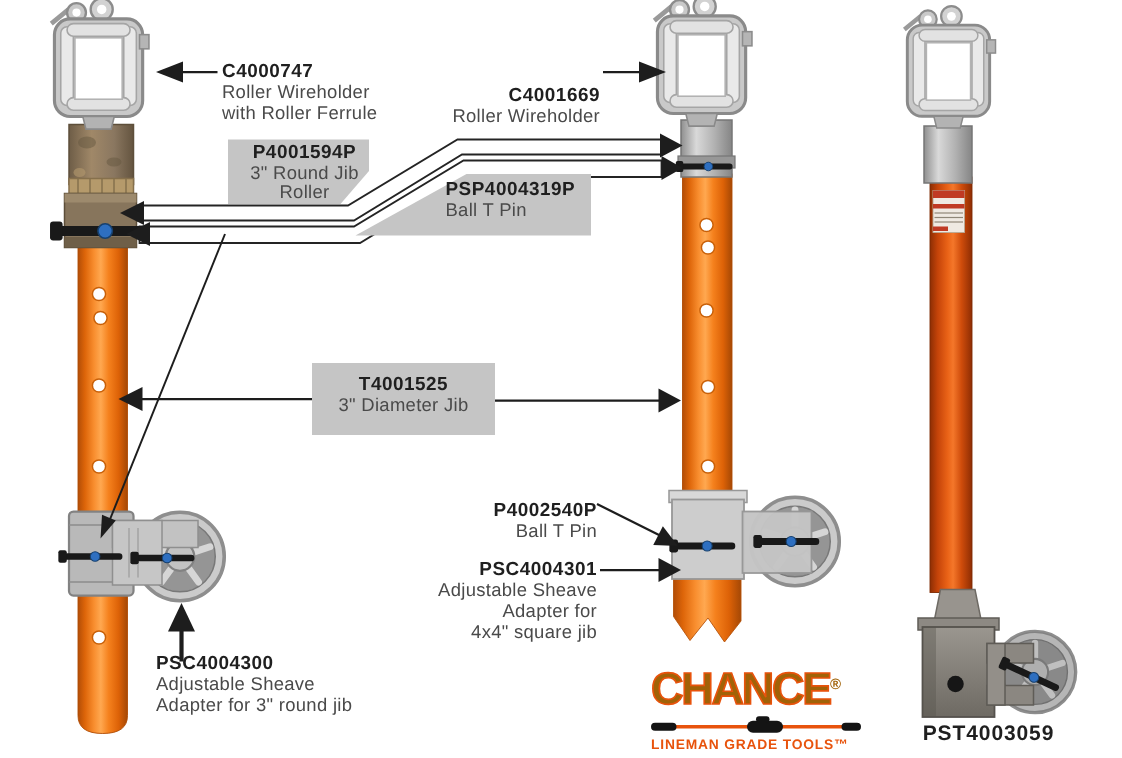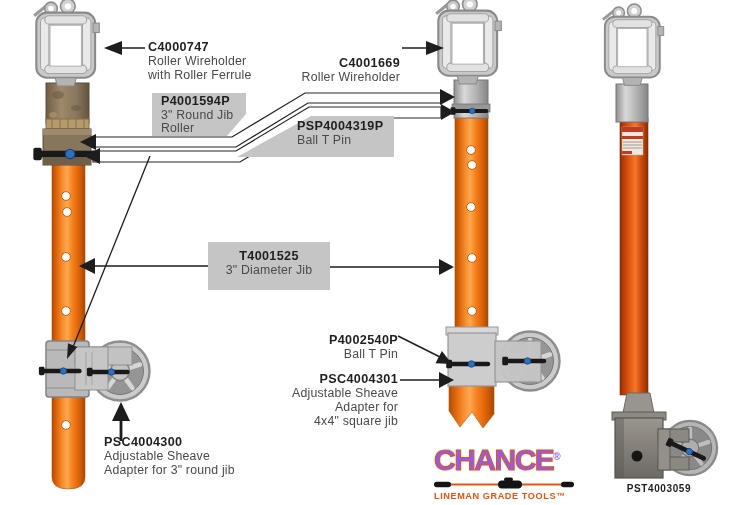--- a/index.html
+++ b/index.html
@@ -7,24 +7,24 @@
     position:relative;width:748px;height:505px;background:#ffffff;overflow:hidden;
     font-family:"Liberation Sans",sans-serif;
   }
   .stage svg.gfx{position:absolute;left:0;top:0;}
   .callout{position:absolute;font-size:12.3px;line-height:13.9px;color:#4a4a4a;letter-spacing:.2px;z-index:5;}
   .callout .pn{font-weight:bold;color:#1f1f1f;font-size:12.6px;letter-spacing:.35px;display:block;}
   .callout span{display:block;}
   .r{text-align:right;}
   .c{text-align:center;}
   .boxlbl{line-height:13.6px;}
-  .pst .pn{font-size:10px;letter-spacing:.6px;}
+  .pst .pn{font-size:14px;letter-spacing:.6px;}
   .brand{position:absolute;left:434px;top:441px;width:142px;z-index:5;text-align:left;}
   .chance{
-    font-weight:bold;font-size:30px;line-height:31px;color:#8b5cf6;letter-spacing:-1.5px;
+    font-weight:bold;font-size:30px;line-height:31px;color:#a16207;letter-spacing:-1.5px;
     -webkit-text-stroke:1.1px #E8530C;white-space:nowrap;
   }
   .chance sup{font-size:10px;-webkit-text-stroke:0;vertical-align:10px;letter-spacing:0;}
   .tagline{font-size:9.2px;font-weight:bold;color:#E8530C;letter-spacing:.55px;margin-top:1px;white-space:nowrap;}
   .stick{display:block;margin-top:2px;}
 </style>
 </head>
 <body>
 
 <div class="stage">
@@ -238,21 +238,21 @@
     <span class="pn">C4000747</span>
     <span>Roller Wireholder</span>
     <span>with Roller Ferrule</span>
   </div>
 
   <div class="callout r" style="left:290px;top:57px;width:110px;">
     <span class="pn">C4001669</span>
     <span>Roller Wireholder</span>
   </div>
 
-  <div class="callout boxlbl" style="left:161px;top:95px;width:84px;">
+  <div class="callout boxlbl" style="left:161px;top:95px;width:84px;text-align:center;">
     <span class="pn">P4001594P</span>
     <span>3" Round Jib</span>
     <span>Roller</span>
   </div>
 
   <div class="callout boxlbl" style="left:297px;top:120px;width:95px;">
     <span class="pn">PSP4004319P</span>
     <span>Ball T Pin</span>
   </div>
 

